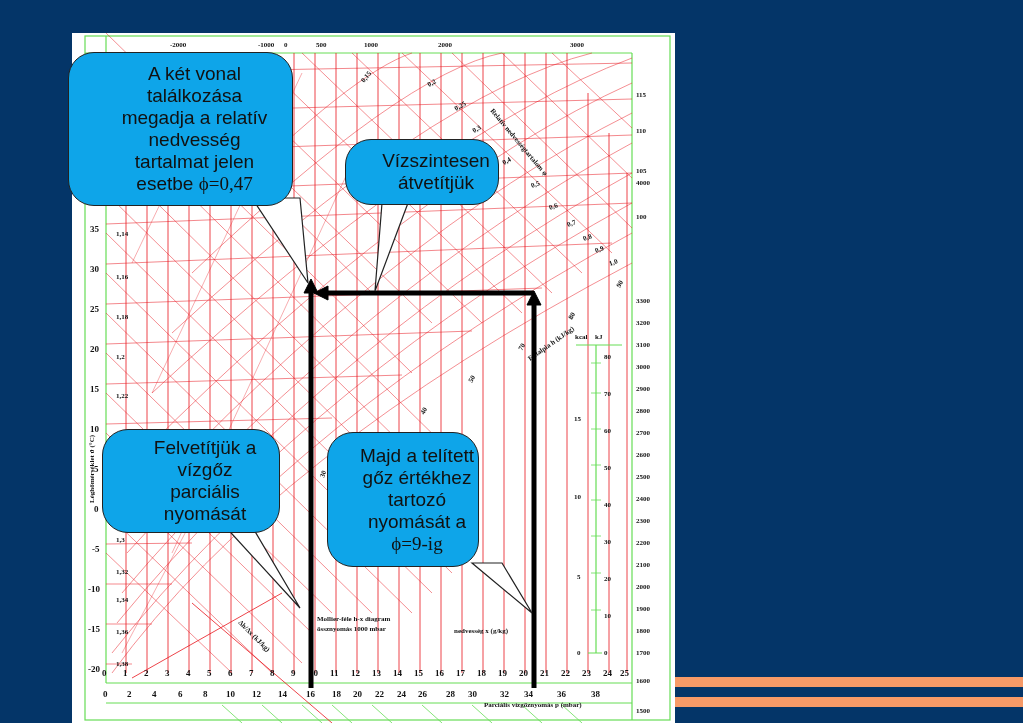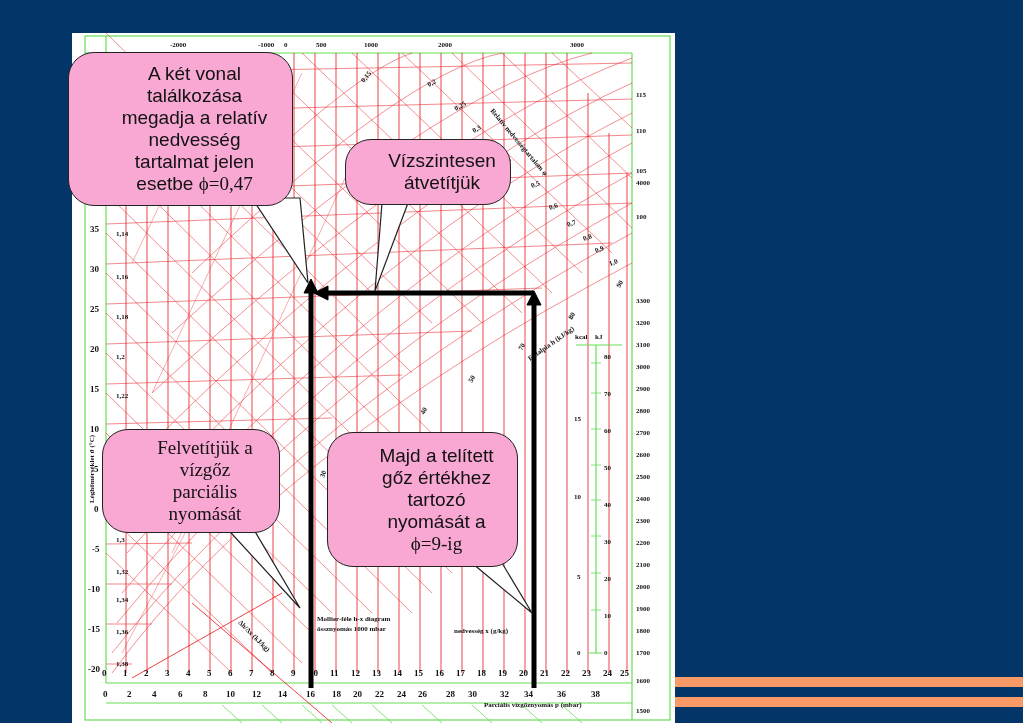--- a/index.html
+++ b/index.html
@@ -1,21 +1,21 @@
 <!DOCTYPE html>
 <html><head>
 <meta charset="utf-8">
 <style>
   html,body{margin:0;padding:0;}
   body{width:1023px;height:723px;background:#003366;position:relative;overflow:hidden;font-family:"Liberation Sans",sans-serif;}
   .slide-bg{position:absolute;left:0;top:0;width:1023px;height:723px;background:#043568;}
   .stripe{position:absolute;left:670px;width:353px;height:10px;background:#f79a67;}
   .chart-panel{position:absolute;left:72px;top:33px;width:603px;height:690px;background:#fff;}
   .chart-svg{position:absolute;left:0;top:0;}
-  .bubble{position:absolute;background:#f9a8d4;border:1.5px solid #222;border-radius:26px;text-align:center;color:#111;font-size:19px;line-height:22px;box-sizing:border-box;display:flex;align-items:center;justify-content:center;padding-left:28px;}
+  .bubble{position:absolute;background:#0ea5e9;border:1.5px solid #222;border-radius:26px;text-align:center;color:#111;font-size:19px;line-height:22px;box-sizing:border-box;display:flex;align-items:center;justify-content:center;padding-left:28px;}
   .bubble .txt{white-space:pre-line;}
   .sym{font-family:Liberation Serif, serif;}
   .tick{font-family:"Liberation Serif",serif;font-weight:bold;font-size:9px;fill:#111;}
   .small{font-family:"Liberation Serif",serif;font-weight:bold;font-size:7px;fill:#111;}
 </style>
 </head>
 <body>
 
 <div class="slide-bg"></div>
 <div class="stripe" style="top:677px"></div>
@@ -339,31 +339,31 @@
 
 <div class="bubble" style="left:68px;top:52px;width:225px;height:154px;">
   <div class="txt"><span>A két vonal
 találkozása
 megadja a relatív
 nedvesség
 tartalmat jelen
 esetbe </span><span class="sym">ϕ=0,47</span></div>
 </div>
 
-<div class="bubble" style="left:345px;top:139px;width:166px;height:66px;">
+<div class="bubble" style="left:345px;top:139px;width:154px;height:66px;">
   <div class="txt">Vízszintesen
 átvetítjük</div>
 </div>
 
-<div class="bubble" style="left:102px;top:429px;width:178px;height:104px;font-family:Liberation Serif, serif;">
+<div class="bubble" style="left:102px;top:429px;width:178px;height:104px;">
   <div class="txt">Felvetítjük a
 vízgőz
 parciális
 nyomását</div>
 </div>
 
-<div class="bubble" style="left:327px;top:432px;width:191px;height:135px;">
+<div class="bubble" style="left:327px;top:432px;width:152px;height:135px;">
   <div class="txt"><span>Majd a telített
 gőz értékhez
 tartozó
 nyomását  a
 </span><span class="sym">ϕ=9-ig</span></div>
 </div>
 
 </body></html>

